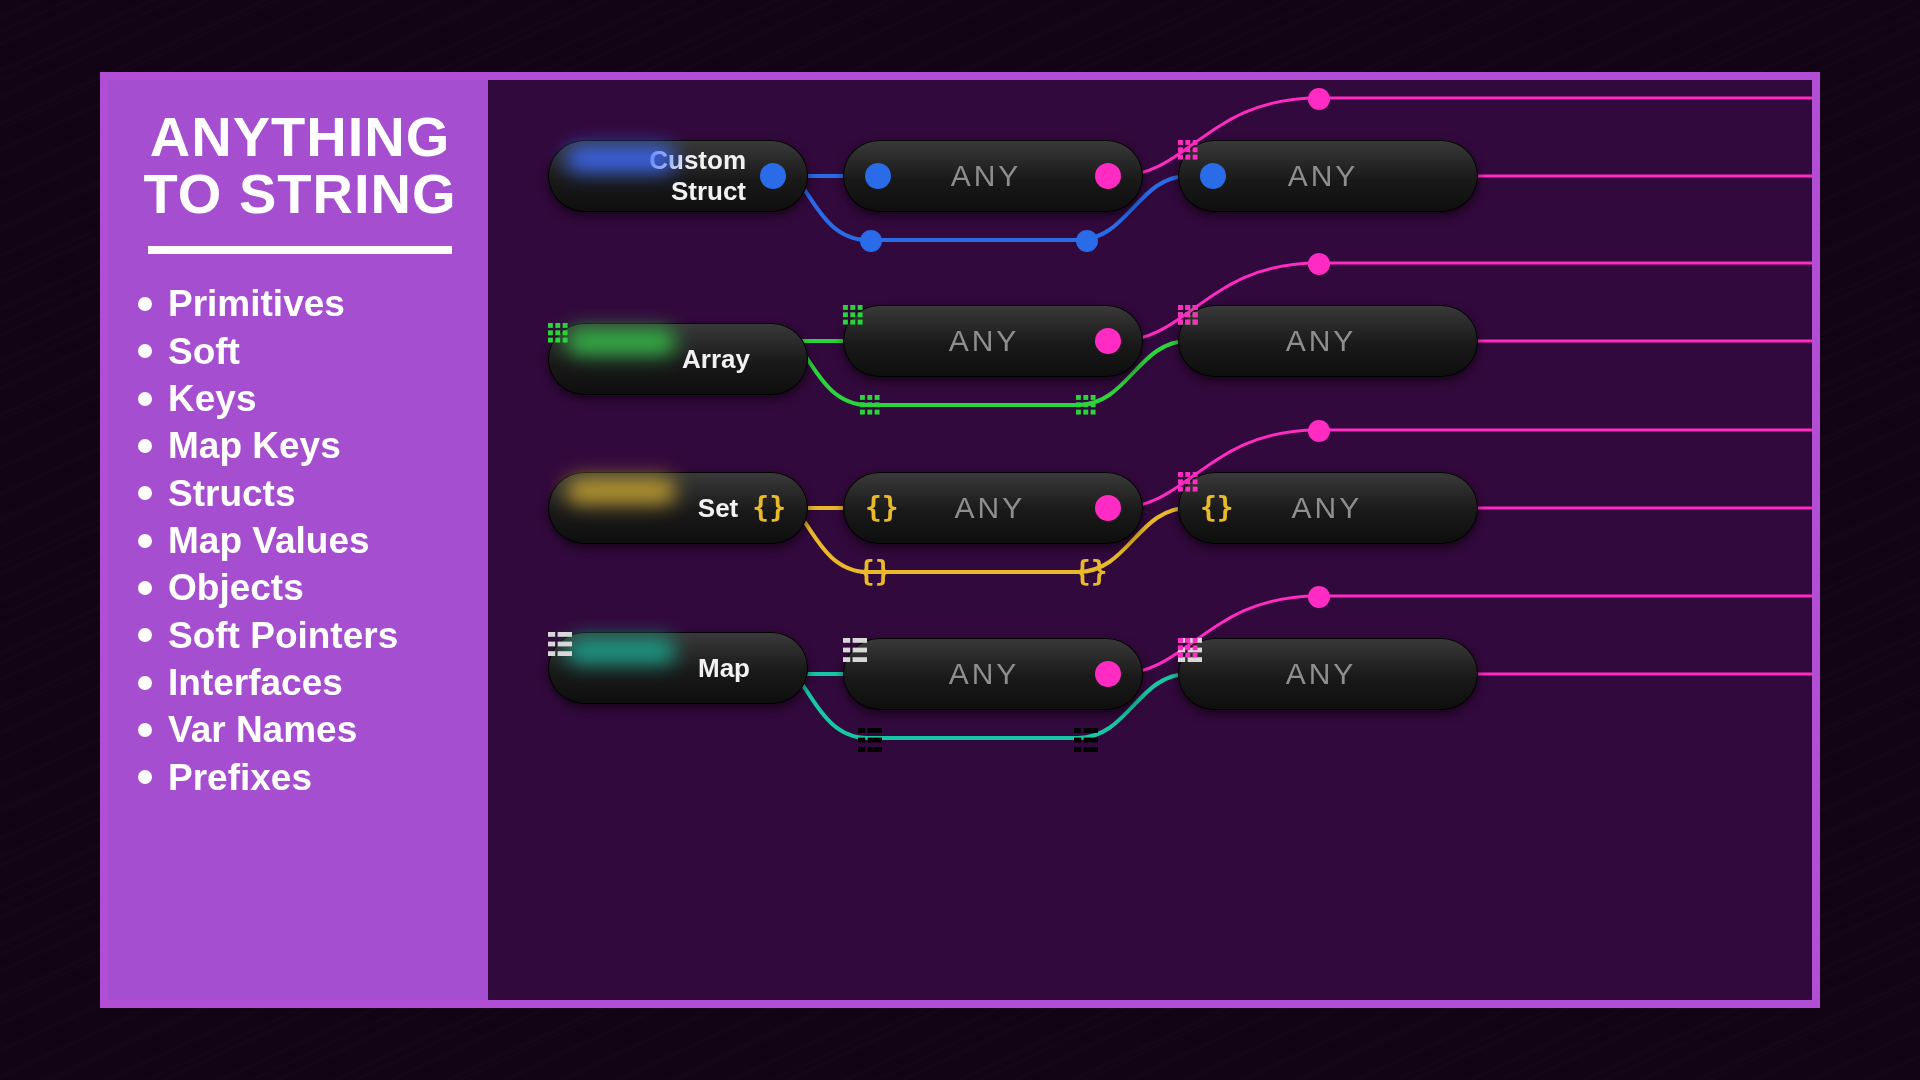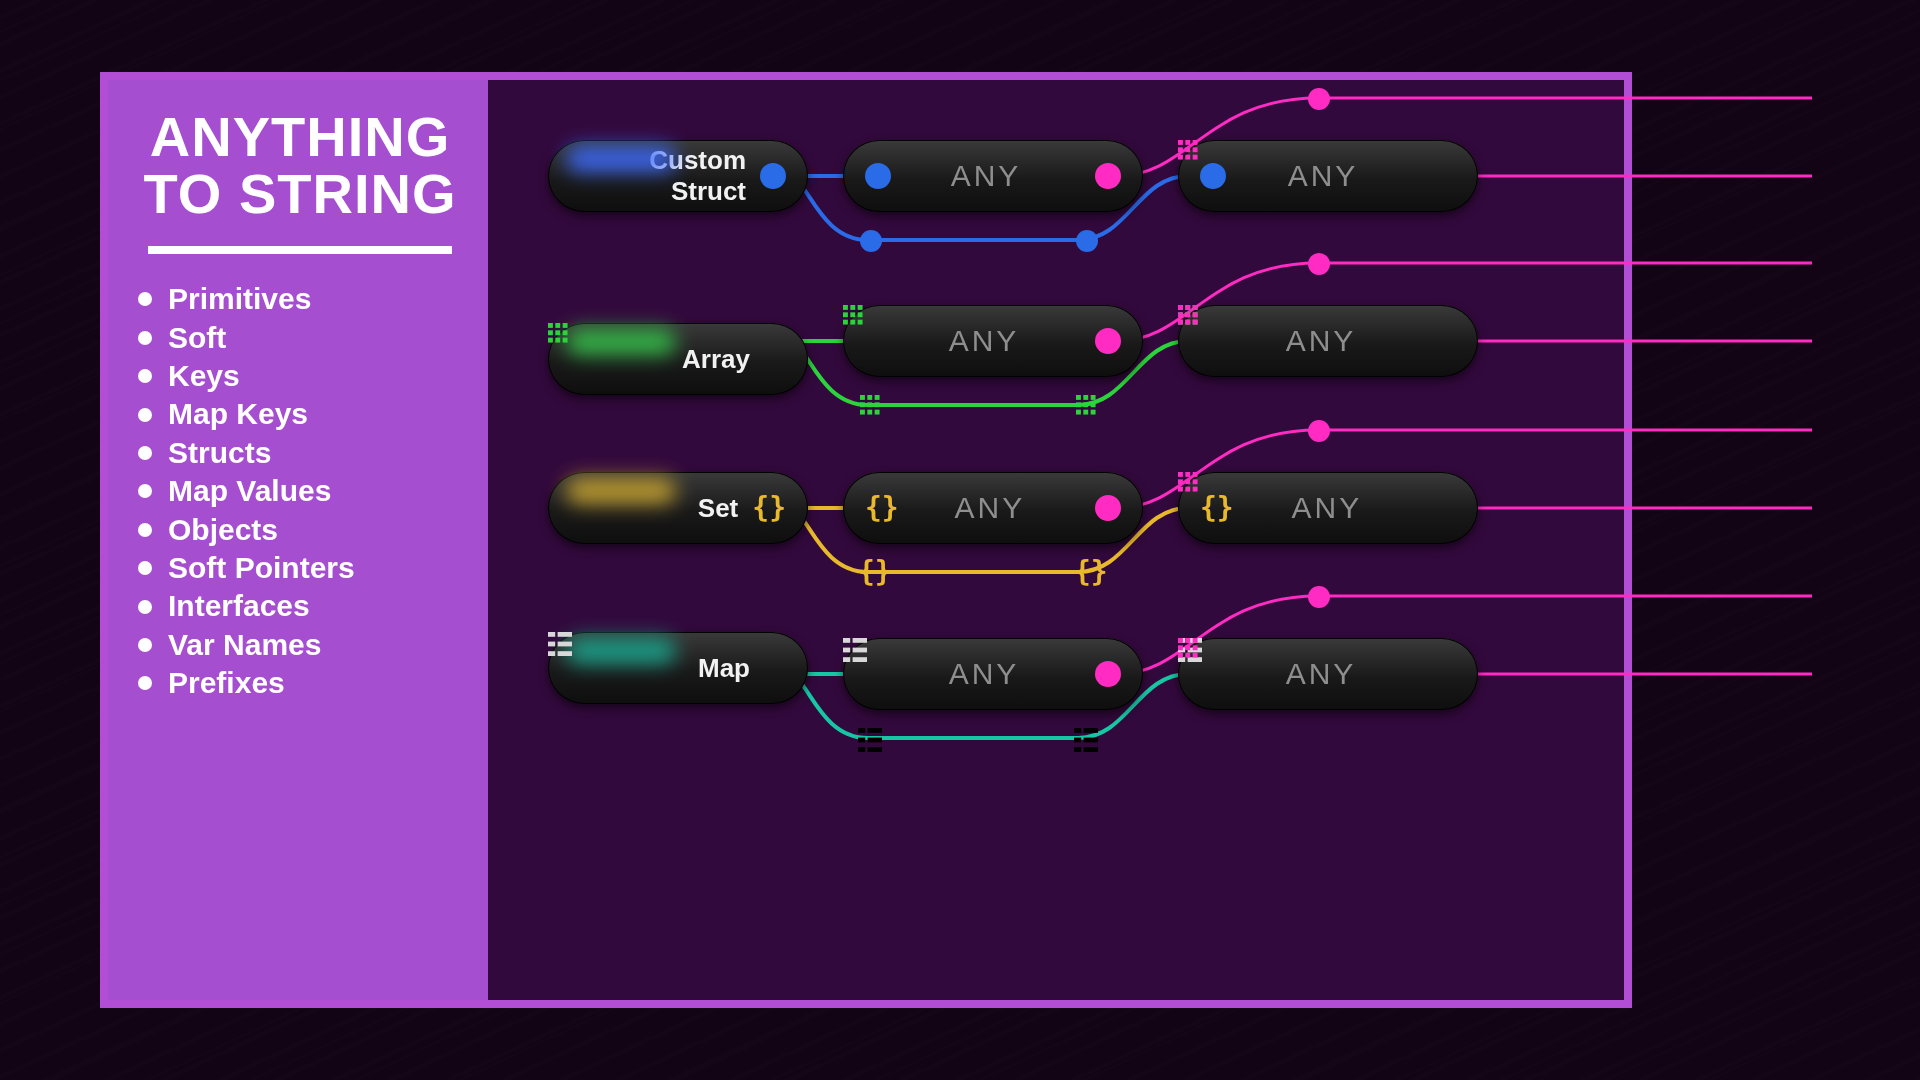--- a/index.html
+++ b/index.html
@@ -1,30 +1,30 @@
 <!DOCTYPE html>
 <html><head>
 <meta charset="utf-8">
 <style>
   html,body{margin:0;padding:0;width:1920px;height:1080px;background:#120414;overflow:hidden;font-family:Arial,Helvetica,sans-serif}
   
   .bg-pattern{position:absolute;inset:0;background:
       repeating-linear-gradient(-25deg,#1a0820 0 2px,transparent 2px 44px),
       repeating-linear-gradient(-25deg,transparent 0 20px,#18071d 20px 24px);
       opacity:.35}
-  .frame{position:absolute;left:100px;top:72px;width:1532px;height:936px;
+  .frame{position:absolute;left:100px;top:72px;width:1720px;height:936px;
          border:8px solid #b24ed6;box-sizing:border-box;background:#32093c}
   
   .sidebar{position:absolute;left:0;top:0;width:380px;height:100%;
            background:#a64ed0;color:#fff;padding:28px 26px 0 30px;box-sizing:border-box}
   .title{font-family:Impact,'Arial Black',sans-serif;font-size:56px;line-height:1.02;
          letter-spacing:1px;text-align:center;font-weight:900}
   .rule{height:8px;background:#fff;margin:24px 10px 26px}
   .features{list-style:none;margin:0;padding:0}
-  .features li{font-size:30px;font-weight:700;line-height:1.28;display:flex;align-items:center}
+  .features li{font-size:37px;font-weight:700;line-height:1.28;display:flex;align-items:center}
   .features li::before{content:"";width:14px;height:14px;border-radius:50%;
         background:#fff;margin-right:16px;flex:none}
   
   .canvas{position:absolute;left:380px;top:0;right:0;bottom:0}
   .canvas svg{position:absolute;inset:0}
   
   .node{position:absolute;height:72px;border-radius:36px;
         background:linear-gradient(180deg,#3a3a3a,#191919 55%,#0e0e0e);
         box-shadow:inset 0 0 0 1px #000,0 4px 10px rgba(0,0,0,.55);
         display:flex;align-items:center;color:#d8d8d8}

